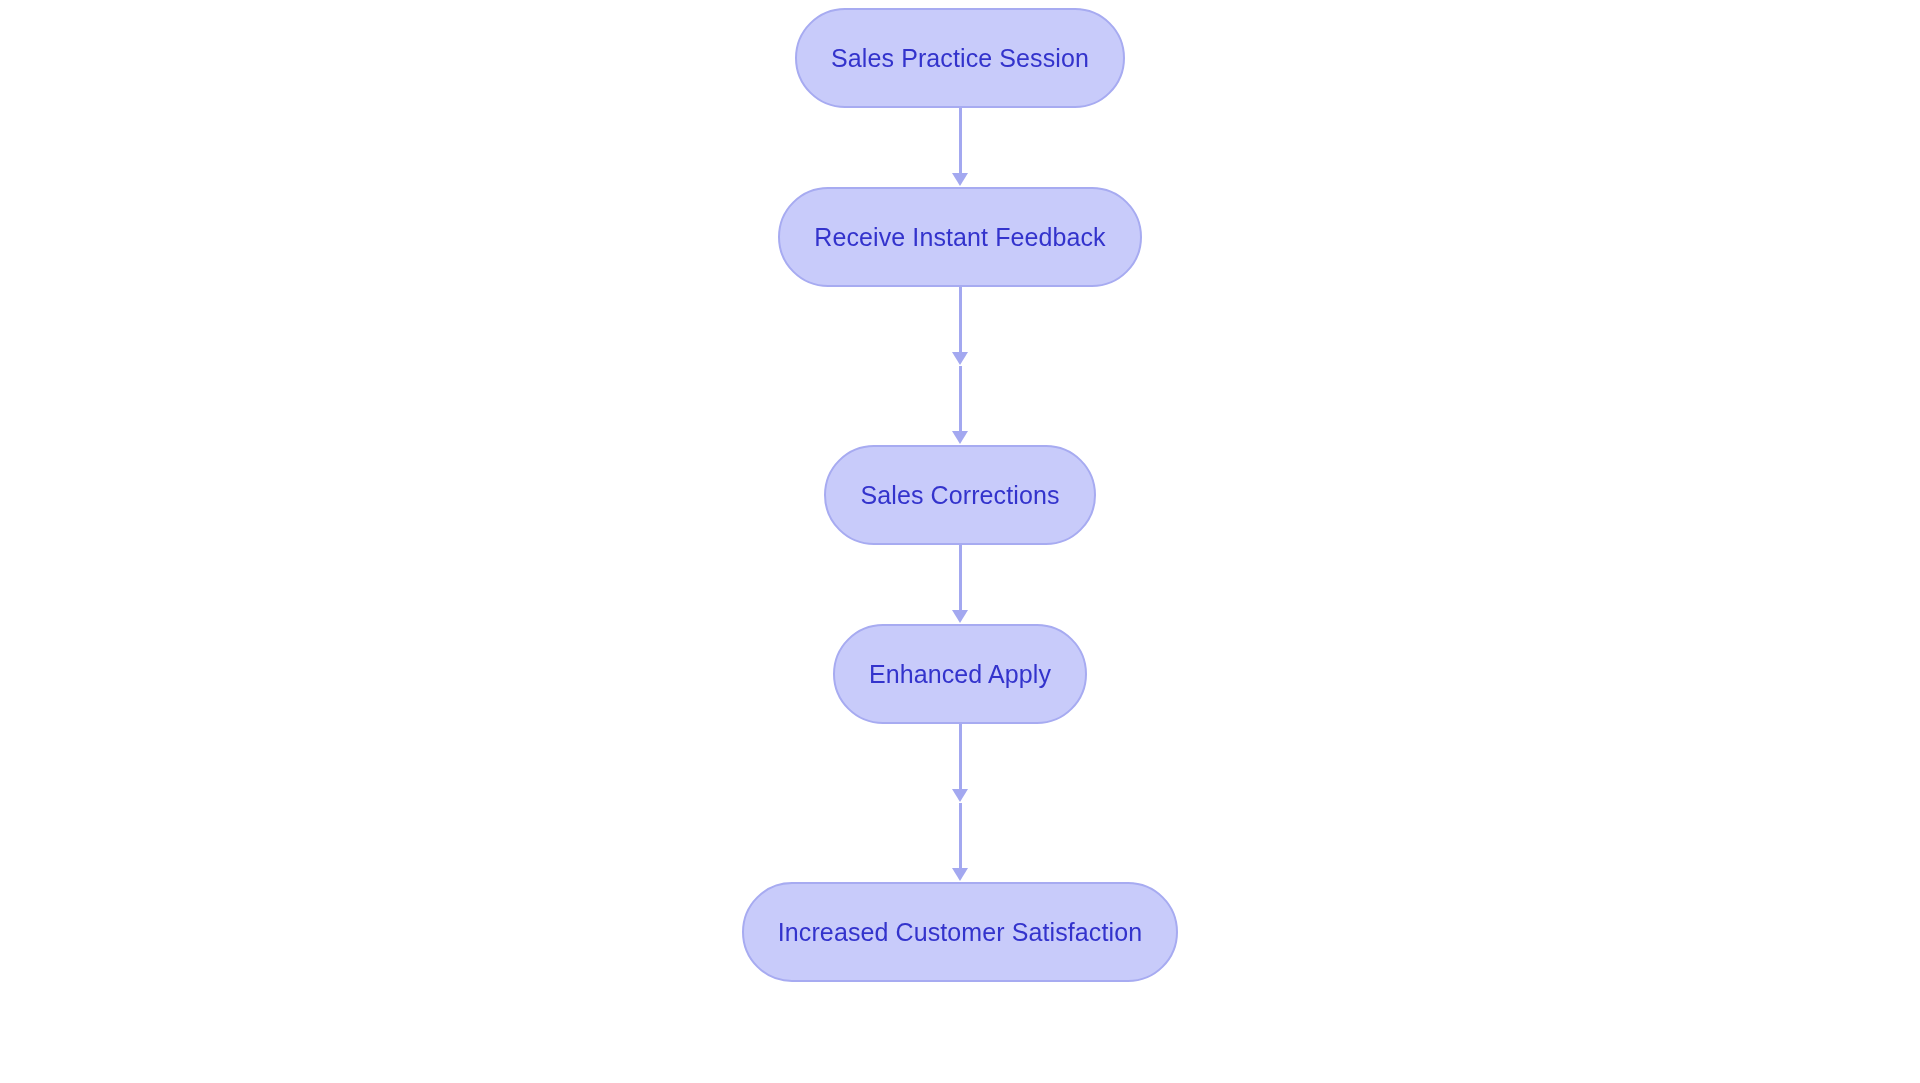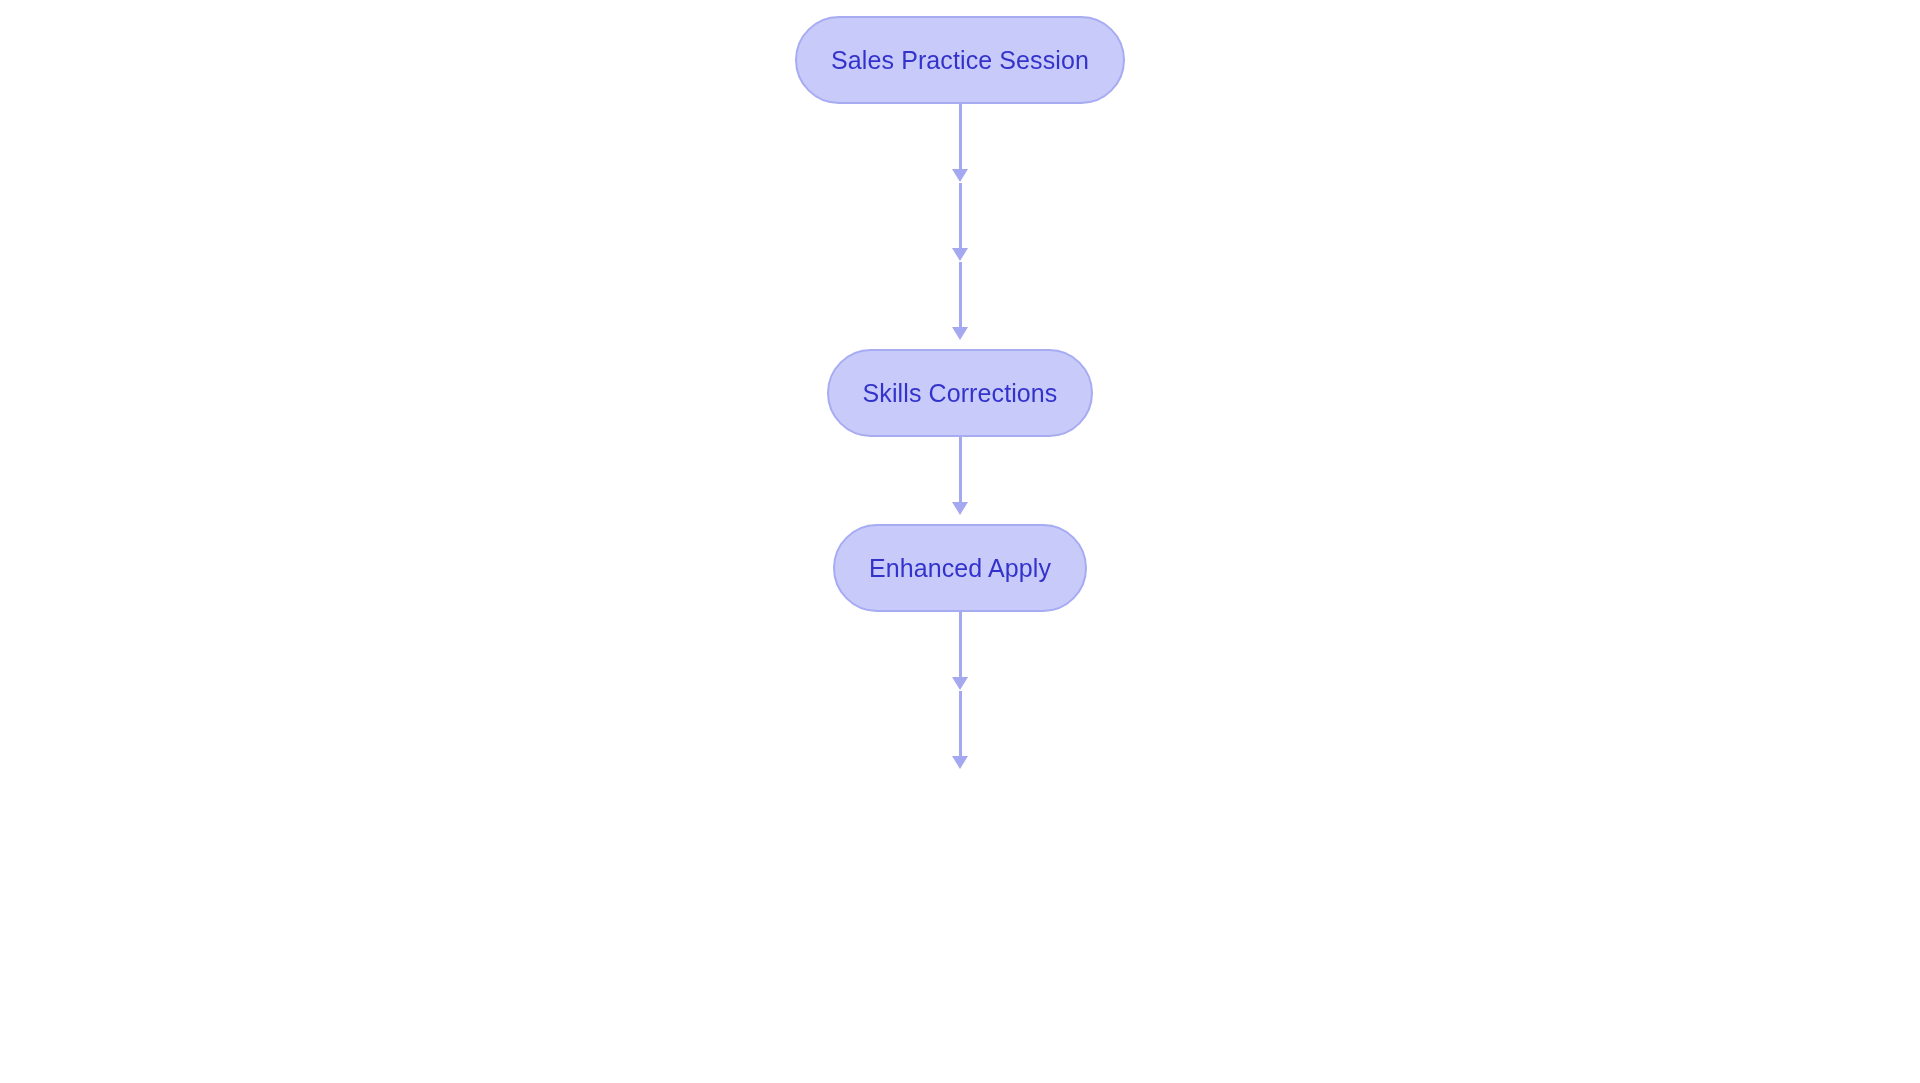--- a/index.html
+++ b/index.html
@@ -29,30 +29,29 @@
     width: 1920px;
     height: 1083px;
     display: flex;
     flex-direction: column;
     align-items: center;
     justify-content: flex-start;
   }
 
   .node {
     box-sizing: border-box;
-    height: 88px;
+    height: 100px;
     display: flex;
     align-items: center;
     justify-content: center;
     background: #c8cbfa;
     border: 2px solid #a7abf1;
     border-radius: 999px;
     padding: 0 34px;
     white-space: nowrap;
-    margin-top: 8px;
   }
 
   .node-label {
     color: #3333cc;
     font-size: 25px;
     font-weight: 400;
     letter-spacing: 0.1px;
     line-height: 1;
     font-family: "Liberation Sans", "DejaVu Sans", sans-serif;
   }
@@ -97,34 +96,37 @@
 
     <div class="node">
       <span class="node-label">Sales Practice Session</span>
     </div>
 
     <div class="connector">
       <div class="connector-line"></div>
       <div class="connector-arrow"></div>
     </div>
 
+    <div class="node">
+      <span class="node-label">Receive Instant Feedback</span>
+    </div>
 
     <div class="connector">
       <div class="connector-line"></div>
       <div class="connector-arrow"></div>
     </div>
 
 
     <div class="connector">
       <div class="connector-line"></div>
       <div class="connector-arrow"></div>
     </div>
 
     <div class="node">
-      <span class="node-label">Skills Corrections</span>
+      <span class="node-label">Sales Corrections</span>
     </div>
 
     <div class="connector">
       <div class="connector-line"></div>
       <div class="connector-arrow"></div>
     </div>
 
     <div class="node">
       <span class="node-label">Enhanced Apply</span>
     </div>
@@ -133,15 +135,18 @@
       <div class="connector-line"></div>
       <div class="connector-arrow"></div>
     </div>
 
 
     <div class="connector">
       <div class="connector-line"></div>
       <div class="connector-arrow"></div>
     </div>
 
+    <div class="node">
+      <span class="node-label">Increased Customer Satisfaction</span>
+    </div>
 
   </div>
 </div>
 
 </body></html>

